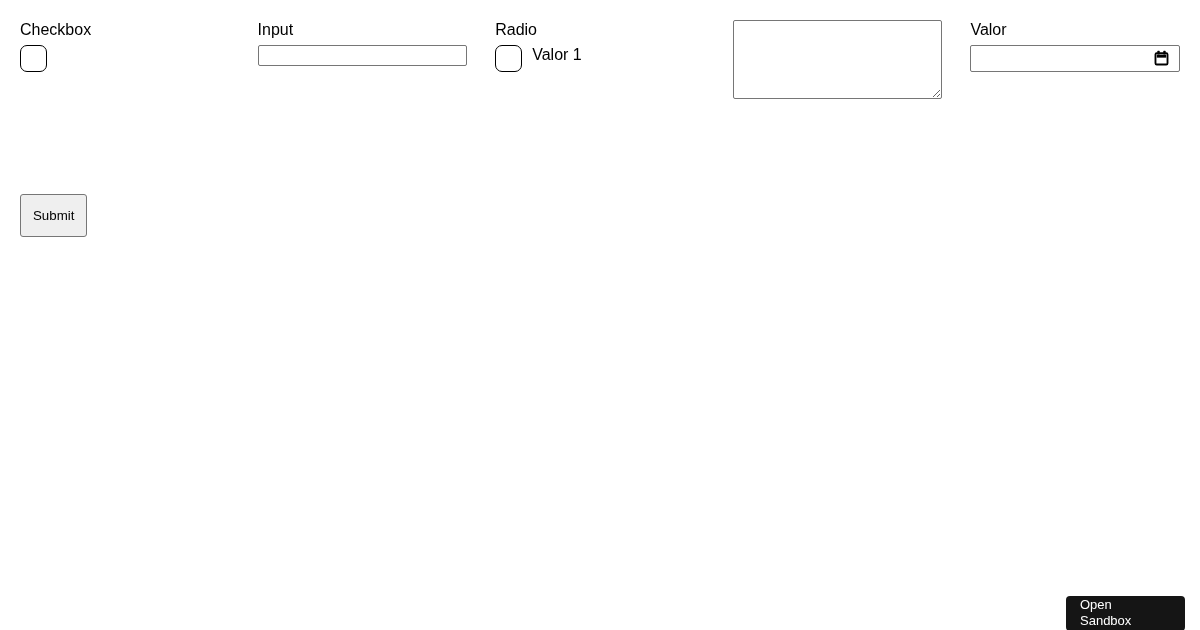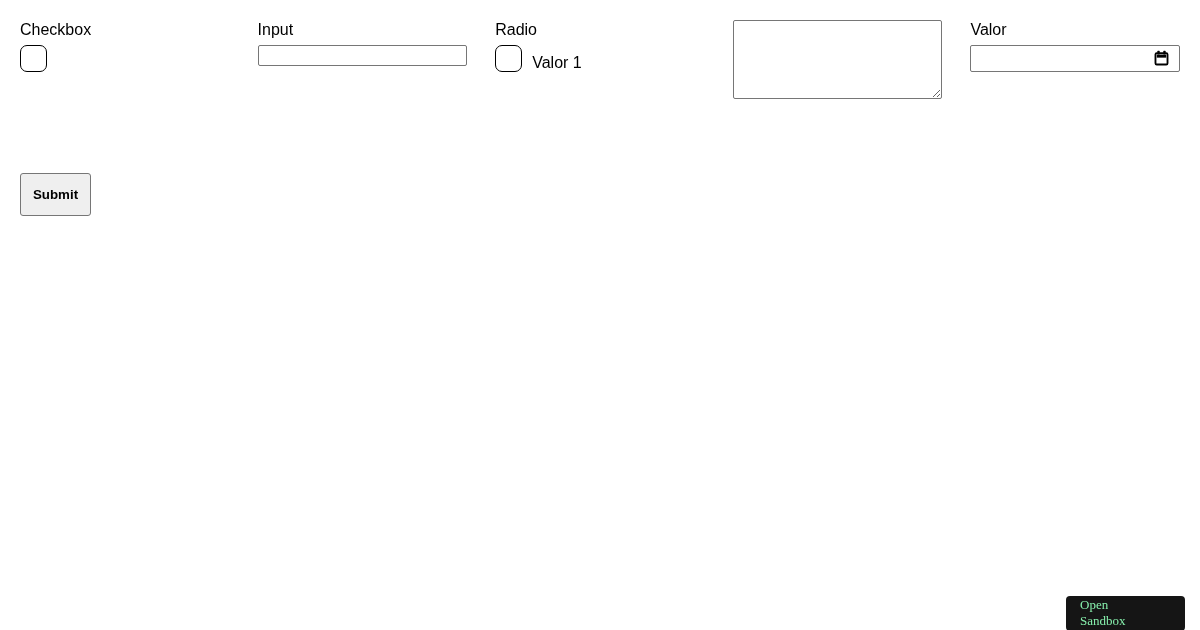--- a/index.html
+++ b/index.html
@@ -40,21 +40,21 @@
     width: 27px;
     height: 27px;
     border: 1px solid #000000;
     border-radius: 7px;
     background: #ffffff;
     cursor: pointer;
     flex: 0 0 auto;
   }
   .radio-row {
     display: flex;
-    align-items: flex-end;
+    align-items: flex-start;
     margin-bottom: 7px;
     cursor: pointer;
   }
   .radio-row:last-child { margin-bottom: 0; }
   .radio-text {
     margin-left: 10px;
     font-size: 16px;
     line-height: 19px;
   }
   .text-input {
@@ -95,42 +95,41 @@
     cursor: text;
   }
   .calendar-icon {
     display: inline-flex;
     width: 17px;
     height: 17px;
     cursor: pointer;
   }
   .submit-btn {
     display: block;
-    margin-top: 46px;
+    margin-top: 67px;
     font-family: "Liberation Sans", sans-serif;
     font-size: 13.3px;
     color: #000000;
     padding: 13px 12px;
     background: #efefef;
     border: 1px solid #767676;
     border-radius: 3px;
     cursor: pointer;
-    font-weight: bold;
   }
   .open-sandbox {
     position: absolute;
     right: 15px;
     bottom: 19px;
     width: 119px;
     background: #151515;
-    color: #86efac;
+    color: #ffffff;
     border: none;
     border-radius: 4px;
     padding: 1px 6px 2px 14px;
-    font-family: Liberation Serif, serif;
+    font-family: Liberation Sans, sans-serif;
     font-size: 13px;
     line-height: 16px;
     text-align: left;
     cursor: pointer;
   }
   .open-sandbox span { display: block; }
 </style>
 </head>
 <body>
 

